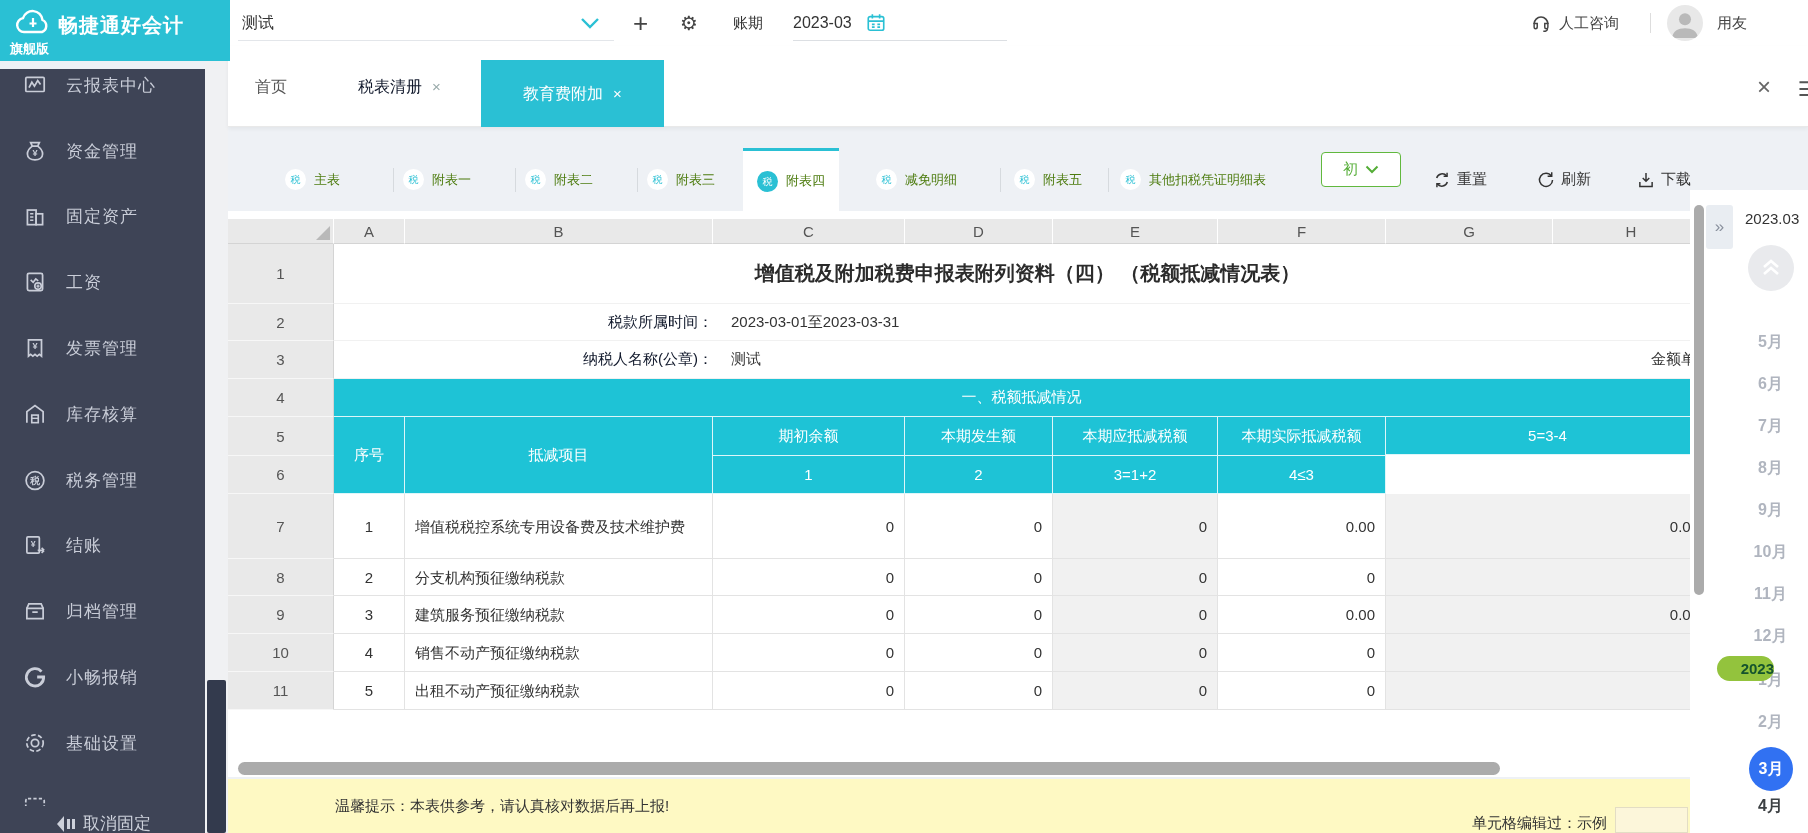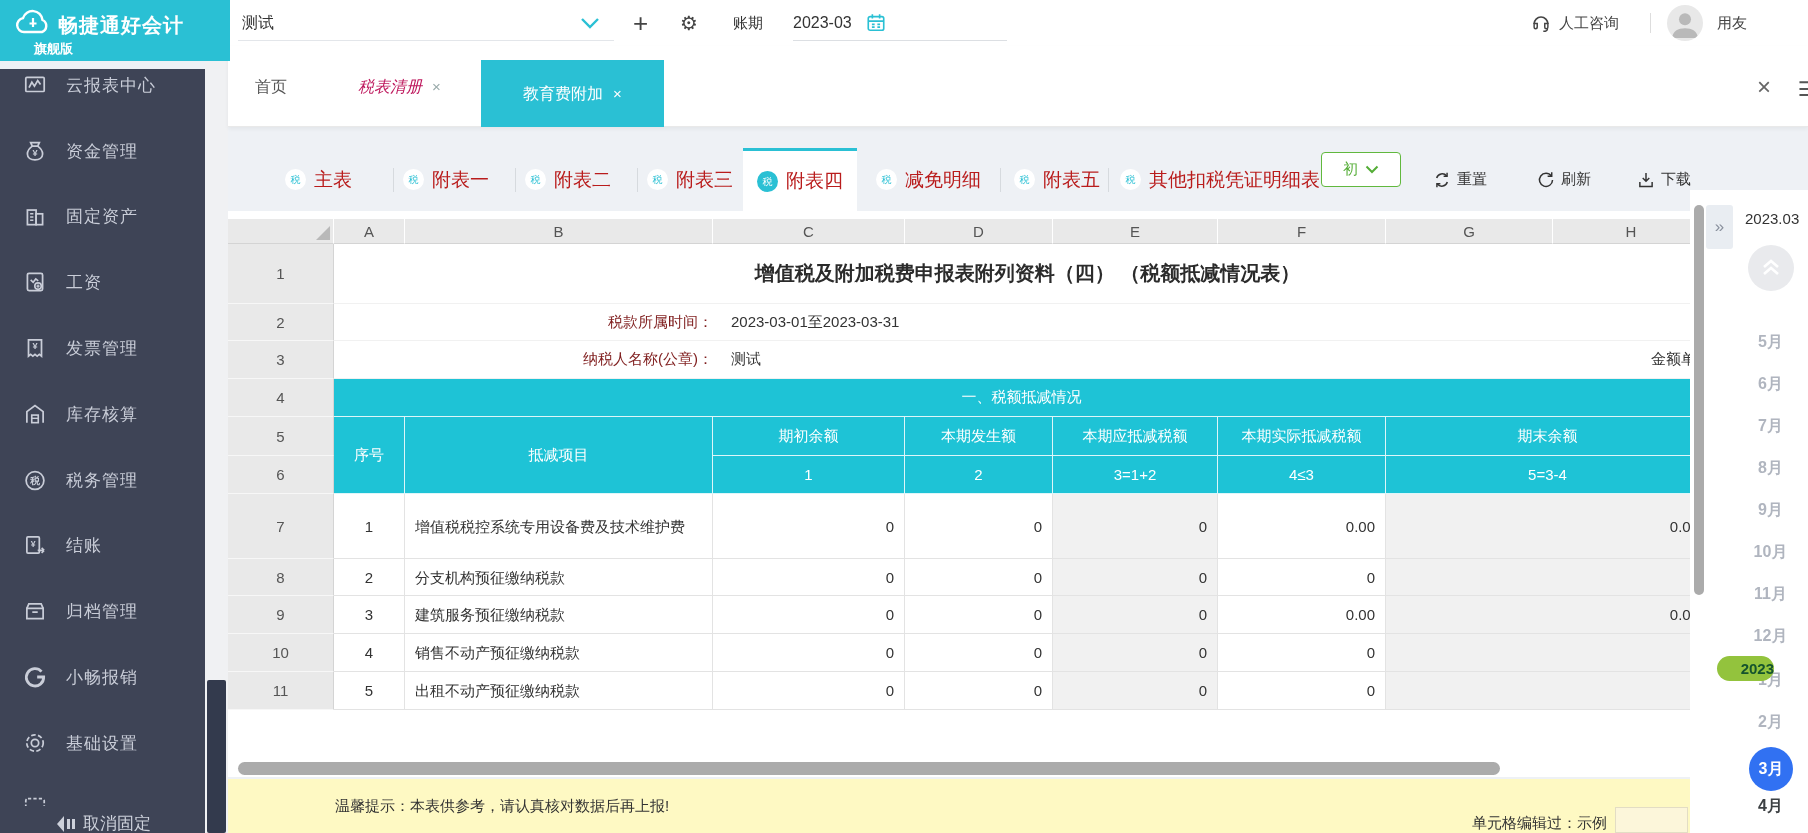--- a/index.html
+++ b/index.html
@@ -20,51 +20,51 @@
 #period-underline { position:absolute; left:563px; top:40px; width:214px; height:1px; background:#dcdfe3; }
 #consult { position:absolute; left:1300px; top:0; height:46px; display:flex; align-items:center; gap:7px; font-size:15px; color:#444; cursor:pointer; }
 #tb-divider { position:absolute; left:1420px; top:13px; width:1px; height:20px; background:#ddd; }
 #avatar { position:absolute; left:1437px; top:5px; width:36px; height:36px; border-radius:50%; background:#e8e8e8; overflow:hidden; }
 #username { left:1487px; color:#444; }
 
 
 #logo { position:absolute; left:0; top:0; width:230px; height:61px; background:#2ac0d4; color:#fff; z-index:6; }
 #logo .cloud { position:absolute; left:14px; top:8px; }
 #logo .name { position:absolute; left:58px; top:12px; font-size:20px; font-weight:bold; letter-spacing:1px; }
-#logo .edition { position:absolute; left:10px; top:40px; font-size:13px; font-weight:bold;margin-left:24px; }
+#logo .edition { position:absolute; left:10px; top:40px; font-size:13px; font-weight:bold; }
 
 
 #sidebar { position:absolute; left:0; top:69px; width:205px; height:772px; background:#3e4456; }
 .sb-item { position:absolute; left:0; width:205px; height:44px; display:flex; align-items:center; cursor:pointer; color:#c9cdd8; }
 .sb-item .sb-icon { position:absolute; left:22px; width:26px; height:26px; }
 .sb-item .sb-label { position:absolute; left:66px; font-size:17px; letter-spacing:1px; }
 #sb-unpin { position:absolute; left:0; top:737px; width:205px; height:35px; background:#3e4456; z-index:3; display:flex; align-items:center; cursor:pointer; color:#cdd1db; }
 #sb-unpin svg { margin-left:55px; }
 #sb-unpin span { font-size:17px; margin-left:4px; }
 #sb-track { position:absolute; left:205px; top:61px; width:23px; height:772px; background:#f0f1f3; }
 #sb-up { position:absolute; left:205px; top:5px; width:23px; height:20px; text-align:center; font-size:11px; color:#555; line-height:20px; }
 #sb-thumb { position:absolute; left:2px; top:619px; width:19px; height:153px; background:#333a4d; border-radius:2px; }
 
 
 #tabbar { position:absolute; left:228px; top:46px; width:1580px; height:81px; background:#fff; border-bottom:1px solid #e9e9e9; box-shadow:0 2px 4px rgba(0,0,0,.05); }
 .page-tab { position:absolute; top:0; height:81px; line-height:81px; font-size:16px; color:#555; cursor:pointer; }
 #tab-home { left:27px; }
 #tab-register { left:130px; }
-#tab-register .tx { color:#be185d;font-style:italic; }
+#tab-register .tx { color:#0f172a; }
 .tab-x { font-size:15px; color:#9aa; margin-left:10px; cursor:pointer; }
 #tab-active { position:absolute; left:253px; top:14px; width:183px; height:67px; background:#2ac0d4; color:#fff; text-align:center; line-height:67px; font-size:16px; cursor:pointer; }
 #tab-active .tab-x { color:#fff; }
 #tabbar-close { position:absolute; left:1529px; top:29px; font-size:24px; color:#666; cursor:pointer; line-height:24px; }
 #tabbar-menu { position:absolute; left:1570px; top:31px; font-size:20px; color:#555; cursor:pointer; }
 
 
 #strip { position:absolute; left:228px; top:148px; width:1580px; height:63px; }
 .sheet-tab { position:absolute; top:0; height:63px; display:flex; align-items:center; gap:8px; cursor:pointer; }
 .st-icon { width:21px; height:21px; border-radius:50%; background:#fff; color:#2ac0d4; font-size:10px; text-align:center; line-height:21px; }
-.st-label { font-size:19px; color:#b91c1c; }
+.st-label { font-size:13px; color:#4d7c0f; }
 .sheet-tab.active-bg { background:#fff; border-top:3px solid #2ac0d4; padding:0 14px; }
 .sheet-tab.active-bg .st-icon { background:#2ac0d4; color:#fff; }
 .st-div { position:absolute; top:20px; width:1px; height:24px; background:#d6dade; }
 #dropdown-init { position:absolute; left:1093px; top:4px; width:80px; height:35px; border:1px solid #61b83e; border-radius:4px; background:#fff; display:flex; align-items:center; justify-content:center; gap:7px; color:#54ad36; font-size:15px; cursor:pointer; }
 .tool-btn { position:absolute; top:0; height:63px; display:flex; align-items:center; gap:6px; font-size:15px; color:#333; cursor:pointer; }
 
 
 #sheet { position:absolute; left:228px; top:211px; width:1462px; height:566px; background:#fff; overflow:hidden; }
 #grid { position:absolute; left:0; top:8px; width:1482px; }
 .srow { display:flex; }
@@ -74,21 +74,21 @@
 #corner::after { content:""; position:absolute; right:3px; bottom:3px; border-left:14px solid transparent; border-bottom:14px solid #b9b9b9; }
 .w-a{width:71px}.w-b{width:308px}.w-c{width:192px}.w-d{width:148px}.w-e{width:165px}.w-f{width:168px}.w-g{width:167px}.w-h{width:157px}.w-gh{width:324px}.w-full{width:1376px}
 .meta { border-bottom:1px solid #f1f1f1; position:relative;padding-left:11px; }
 .tc { background:#1ec3d6; color:#fff; font-size:15px; display:flex; align-items:center; justify-content:center; border-right:1px solid rgba(255,255,255,.85); border-bottom:1px solid rgba(255,255,255,.85); }
 .dc { font-size:15px; color:#333; border-right:1px solid #e3e3e3; border-bottom:1px solid #e3e3e3; display:flex; align-items:center; }
 .dc.num { justify-content:flex-end; padding-right:10px; }
 .dc.ctr { justify-content:center; }
 .dc.item { padding:4px 10px; line-height:21px; }
 .dc.ro { background:#f1f1f1; }
 #title-cell { font-size:20px; font-weight:bold; color:#2b2b2b; display:flex; align-items:center; justify-content:center; }
-.meta-label { position:absolute; left:0; top:0; width:379px; height:100%; display:flex; align-items:center; justify-content:flex-end; font-size:15px; color:#7f1d1d; }
+.meta-label { position:absolute; left:0; top:0; width:379px; height:100%; display:flex; align-items:center; justify-content:flex-end; font-size:15px; color:#0f172a; }
 .meta-value { position:absolute; left:397px; top:0; height:100%; display:flex; align-items:center; font-size:15px; color:#333; }
 #unit-note { position:absolute; left:1317px; top:0; height:100%; display:flex; align-items:center; font-size:15px; white-space:nowrap; color:#333; }
 #hscroll { position:absolute; left:10px; top:551px; width:1262px; height:13px; background:#ababab; border-radius:7px; }
 
 
 #footer { position:absolute; left:228px; top:779px; width:1464px; height:54px; background:#fef9c3; }
 #footer .tip { position:absolute; left:107px; top:0; height:54px; line-height:54px; font-size:15px; color:#333; }
 #edited-group { position:absolute; left:1244px; top:0; height:54px; display:flex; align-items:flex-end; font-size:15px; color:#333; }
 #edited-swatch { width:73px; height:26px; background:#fcf6da; border:1px solid #e3ddc4; margin-left:8px; }
 
@@ -393,21 +393,20 @@
       </div>
       <div class="w-e">
         <div class="tc" style="height:39px">本期应抵减税额</div>
         <div class="tc" style="height:38px">3=1+2</div>
       </div>
       <div class="w-f">
         <div class="tc" style="height:39px">本期实际抵减税额</div>
         <div class="tc" style="height:38px">4≤3</div>
       </div>
       <div class="w-gh">
-        <div class="tc" style="height:39px">期末余额</div>
         <div class="tc" style="height:38px">5=3-4</div>
       </div>
     </div>
 
     <div class="srow" style="height:65px">
       <div class="rn">7</div>
       <div class="dc ctr w-a">1</div>
       <div class="dc item w-b">增值税税控系统专用设备费及技术维护费</div>
       <div class="dc num w-c">0</div>
       <div class="dc num w-d">0</div>

